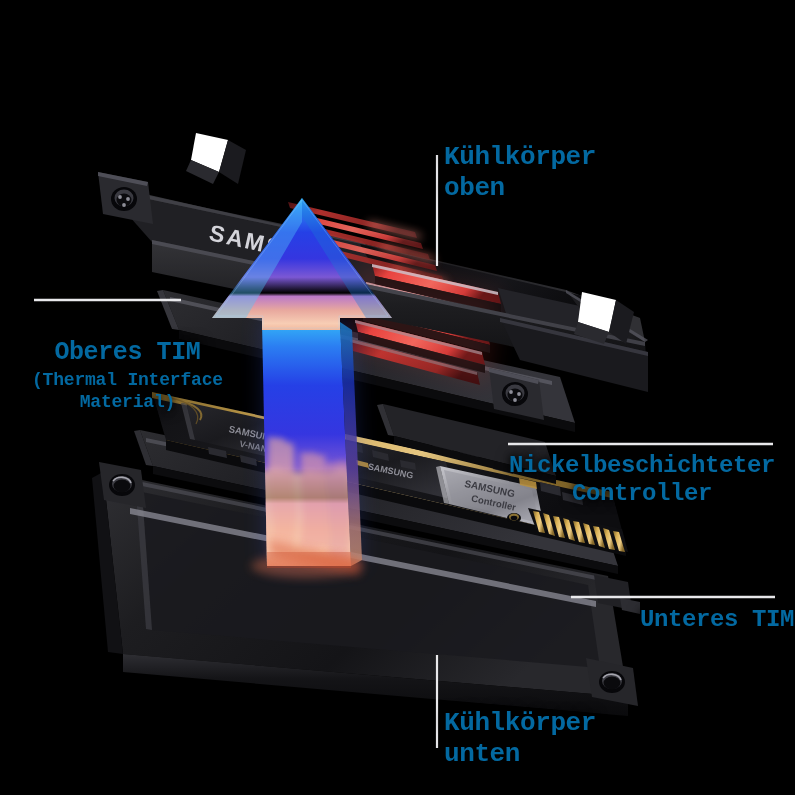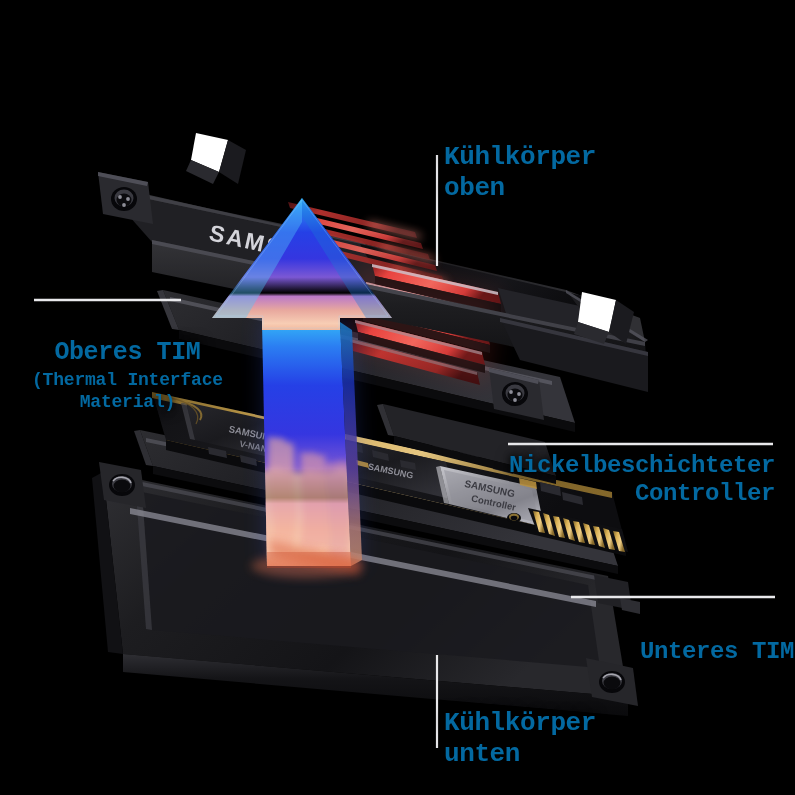--- a/index.html
+++ b/index.html
@@ -35,22 +35,22 @@
     display:block;
     font-size:18px;
     font-weight:700;
     letter-spacing:-0.2px;
     line-height:1.22;
     margin-top:3px;
   }
 
   #lbl-top-heatsink  { left:444px; top:142px; font-size:26px; text-align:left; }
   #lbl-upper-tim     { left:32px;  top:308px; font-size:25px; text-align:center; }
-  #lbl-controller    { right:20px; top:452px; font-size:24px; text-align:right; }
-  #lbl-lower-tim     { left:640px; top:606px; font-size:24px; text-align:center;margin-top:32px; }
+  #lbl-controller    { right:20px; top:452px; font-size:24px; text-align:center; }
+  #lbl-lower-tim     { left:640px; top:606px; font-size:24px; text-align:center; }
   #lbl-bottom-heatsink{ left:444px; top:708px; font-size:26px; text-align:left; }
 </style>
 </head>
 <body>
 
 <div id="stage">
 
   <svg id="art" class="layer" viewBox="0 0 795 795">
     <defs>
 

